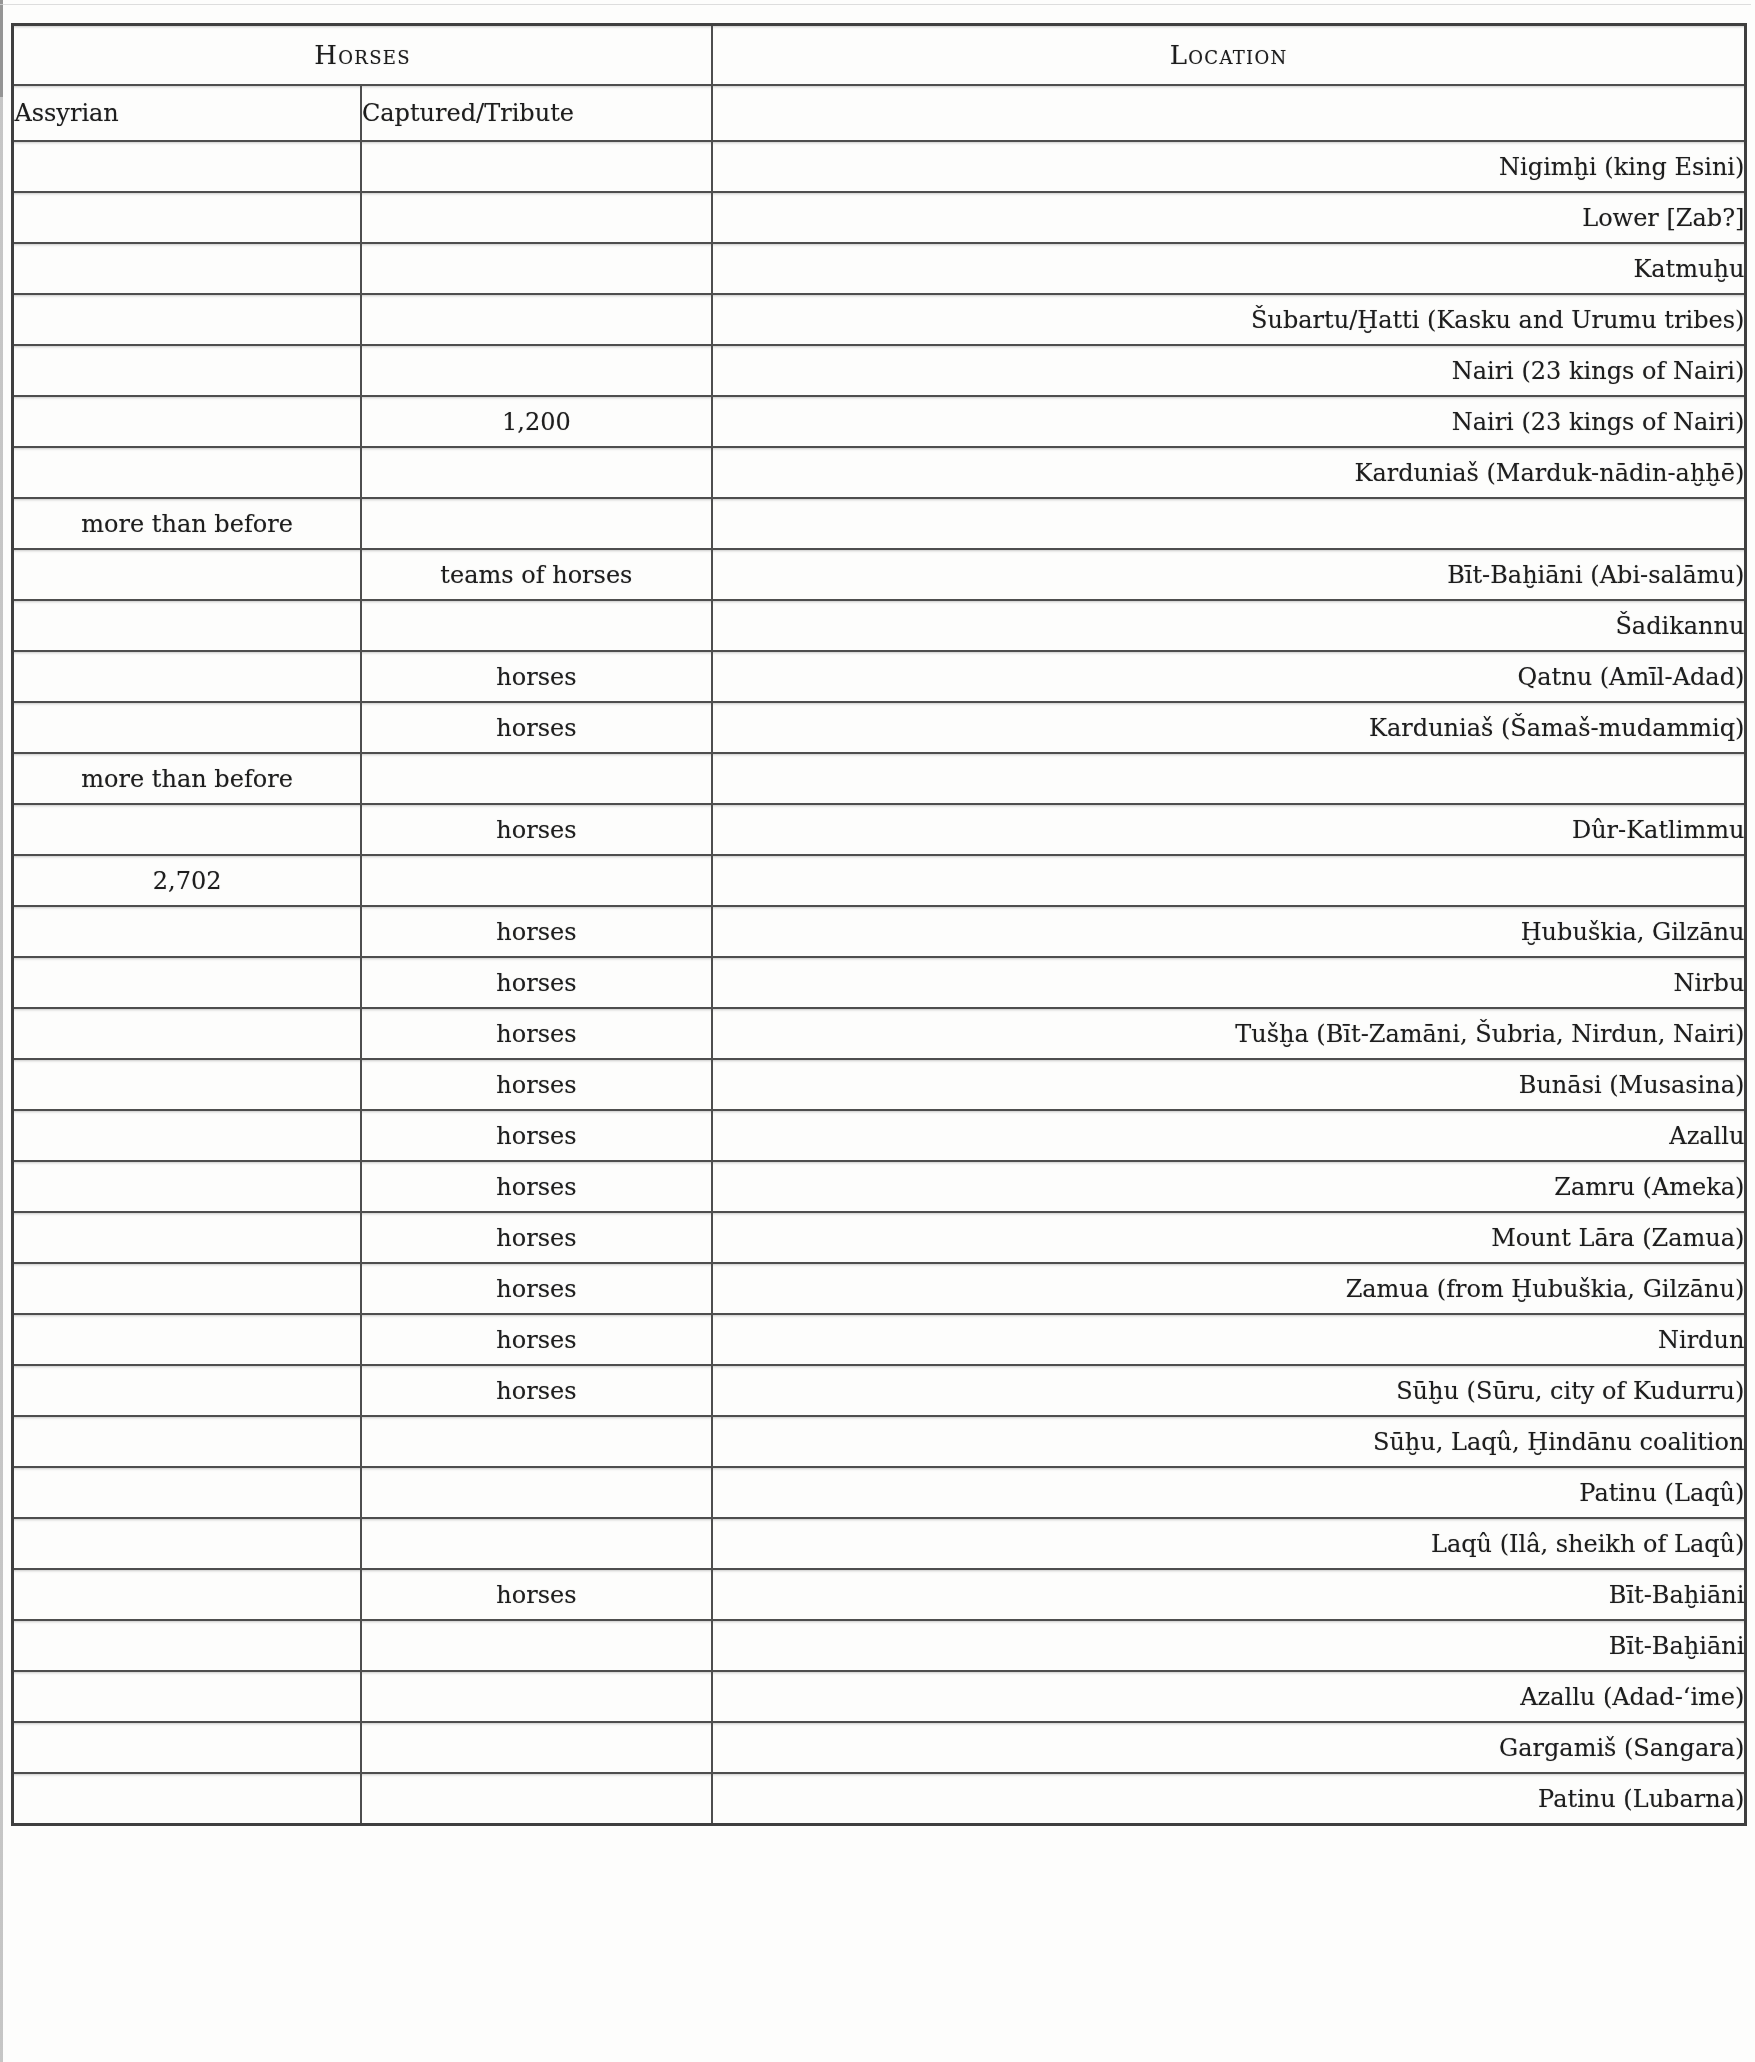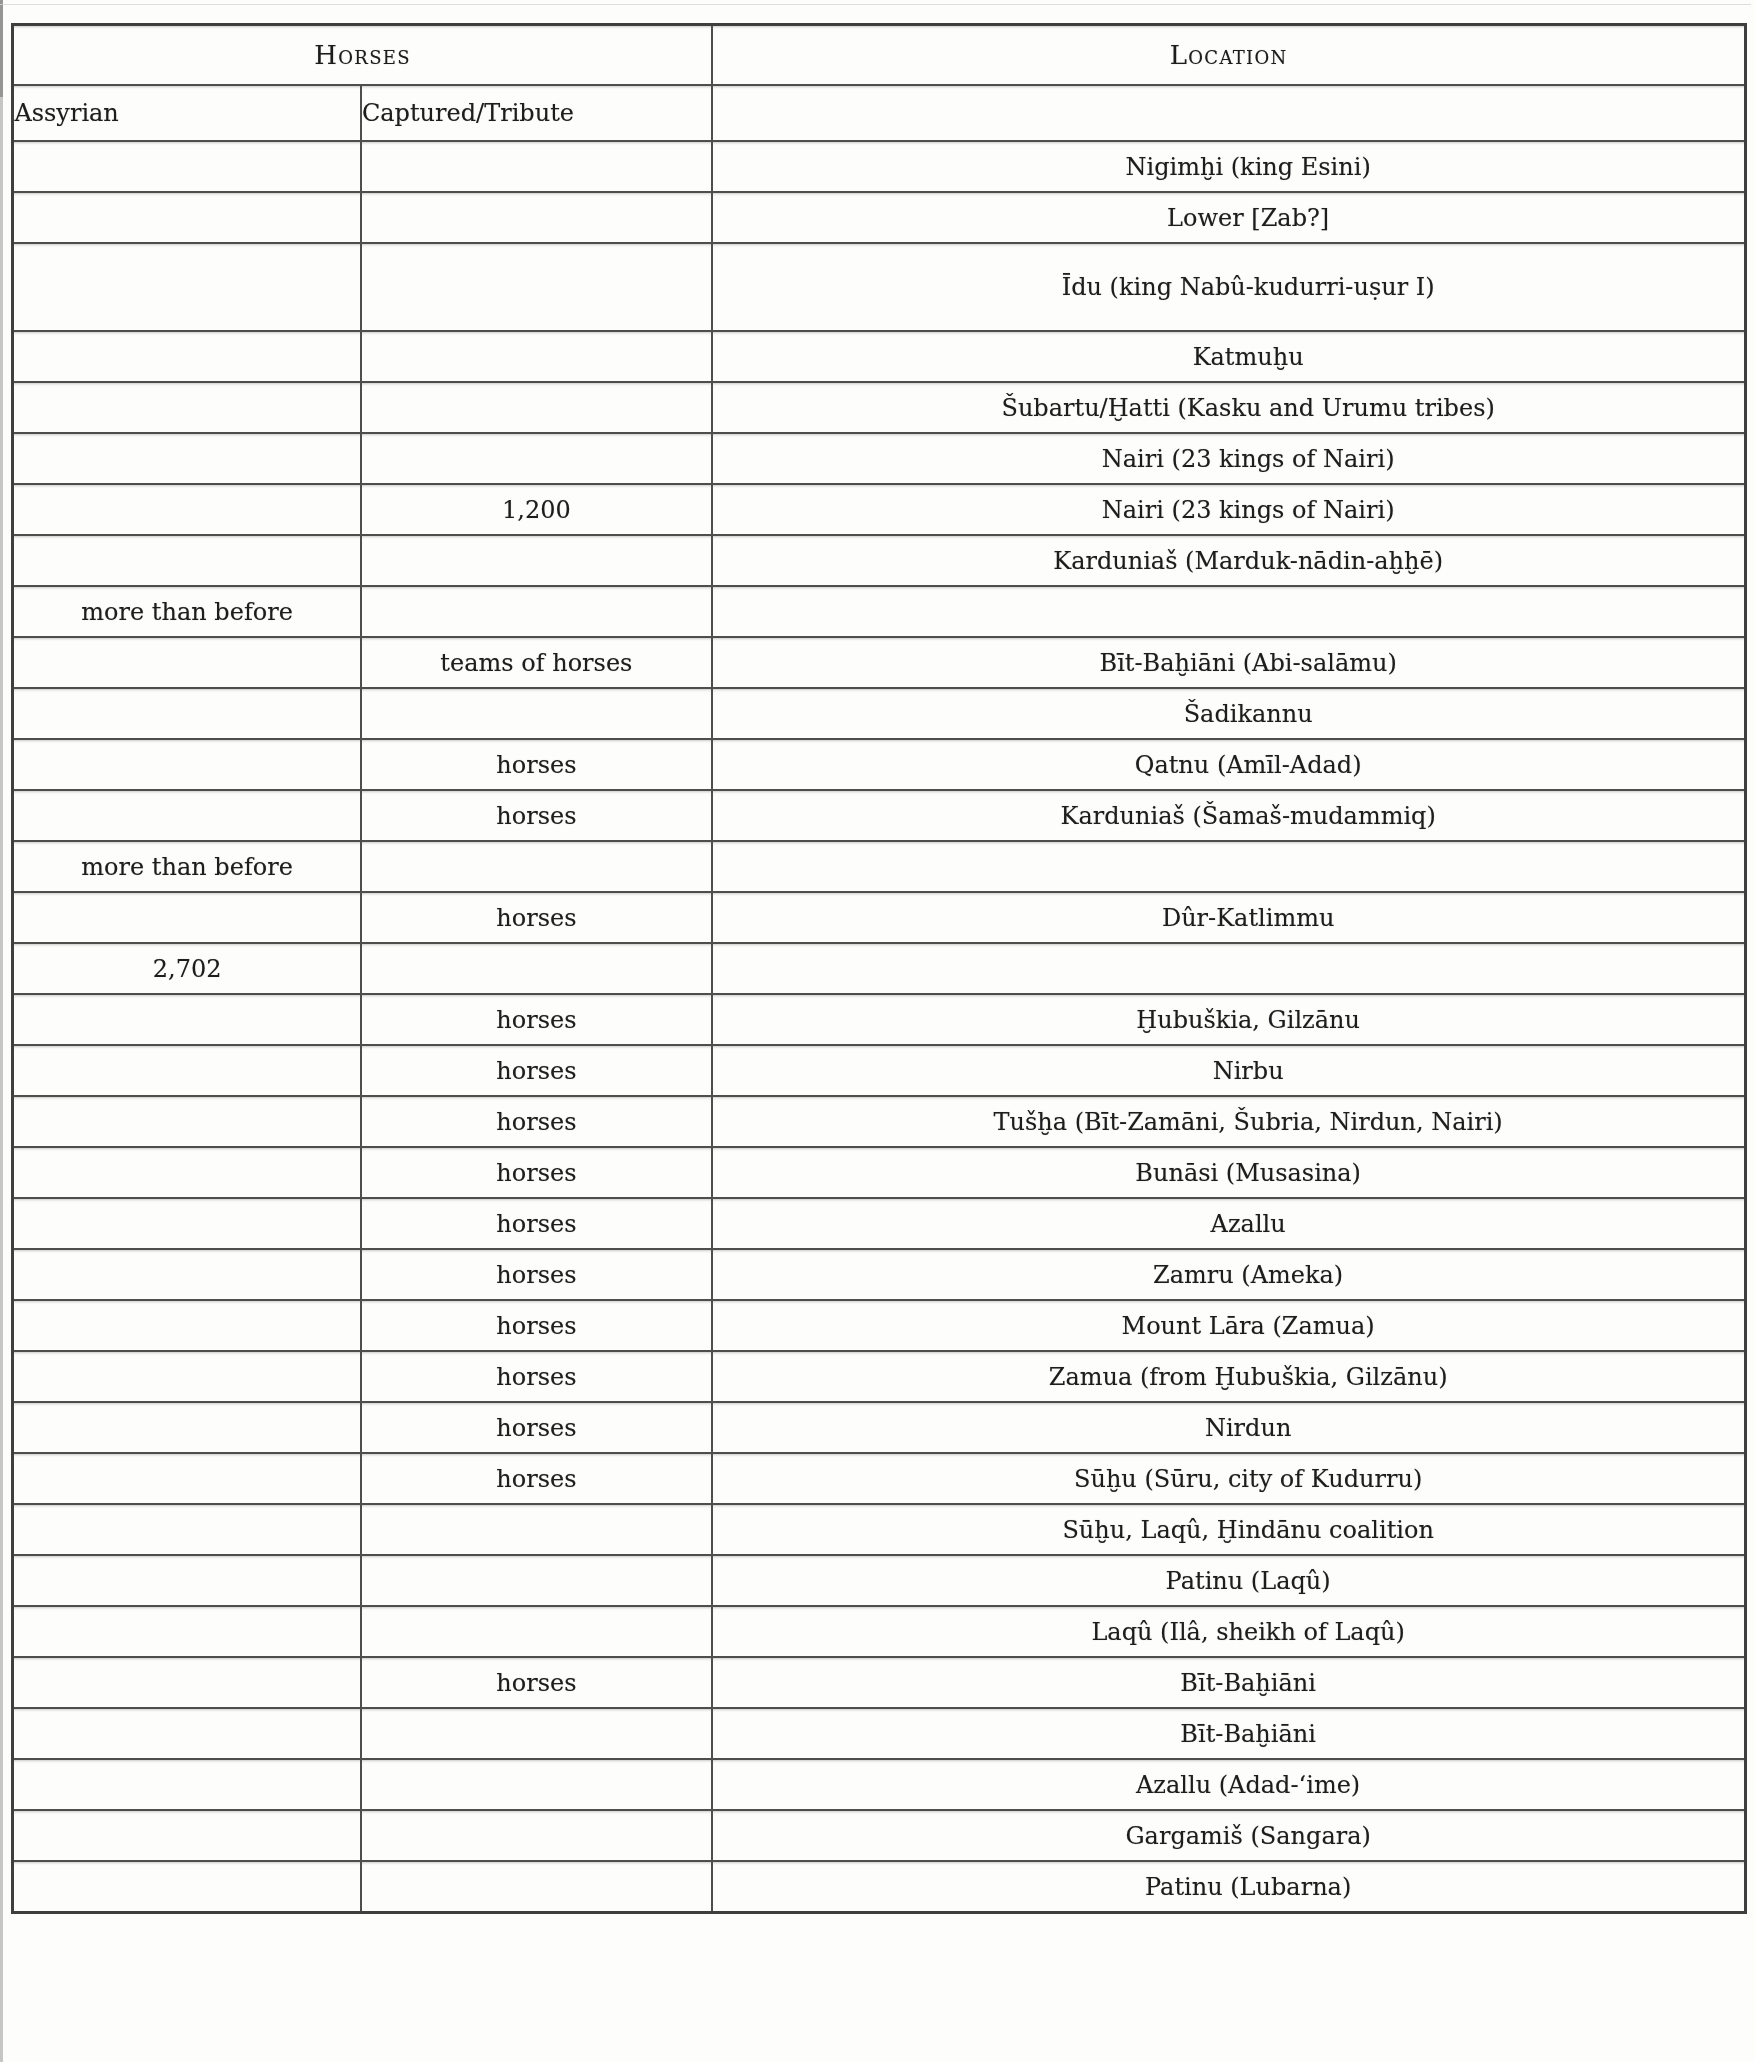--- a/index.html
+++ b/index.html
@@ -65,21 +65,21 @@
     text-align: left;
   }
   .horses tbody td {
     height: 49px;
     font-size: 24px;
   }
   .horses tbody tr.tall td {
     height: 86px;
   }
   .horses td.c1, .horses td.c2 { text-align: center; }
-  .horses td.c3 { text-align: center; padding-left: 39px; }
+  .horses td.c3 { text-align: right; padding-left: 39px; }
 </style>
 </head>
 <body>
 
 <div class="page">
   <div class="edge-line"></div>
   <div class="top-line"></div>
 
   <table class="horses">
     <colgroup>
@@ -102,25 +102,20 @@
         <tr>
     <td class="c1"></td>
     <td class="c2"></td>
     <td class="c3">Nigimḫi (king Esini)</td>
   </tr>
         <tr>
     <td class="c1"></td>
     <td class="c2"></td>
     <td class="c3">Lower [Zab?]</td>
   </tr>
-        <tr class="tall">
-    <td class="c1"></td>
-    <td class="c2"></td>
-    <td class="c3">Īdu (king Nabû-kudurri-uṣur I)</td>
-  </tr>
         <tr>
     <td class="c1"></td>
     <td class="c2"></td>
     <td class="c3">Katmuḫu</td>
   </tr>
         <tr>
     <td class="c1"></td>
     <td class="c2"></td>
     <td class="c3">Šubartu/Ḫatti (Kasku and Urumu tribes)</td>
   </tr>

